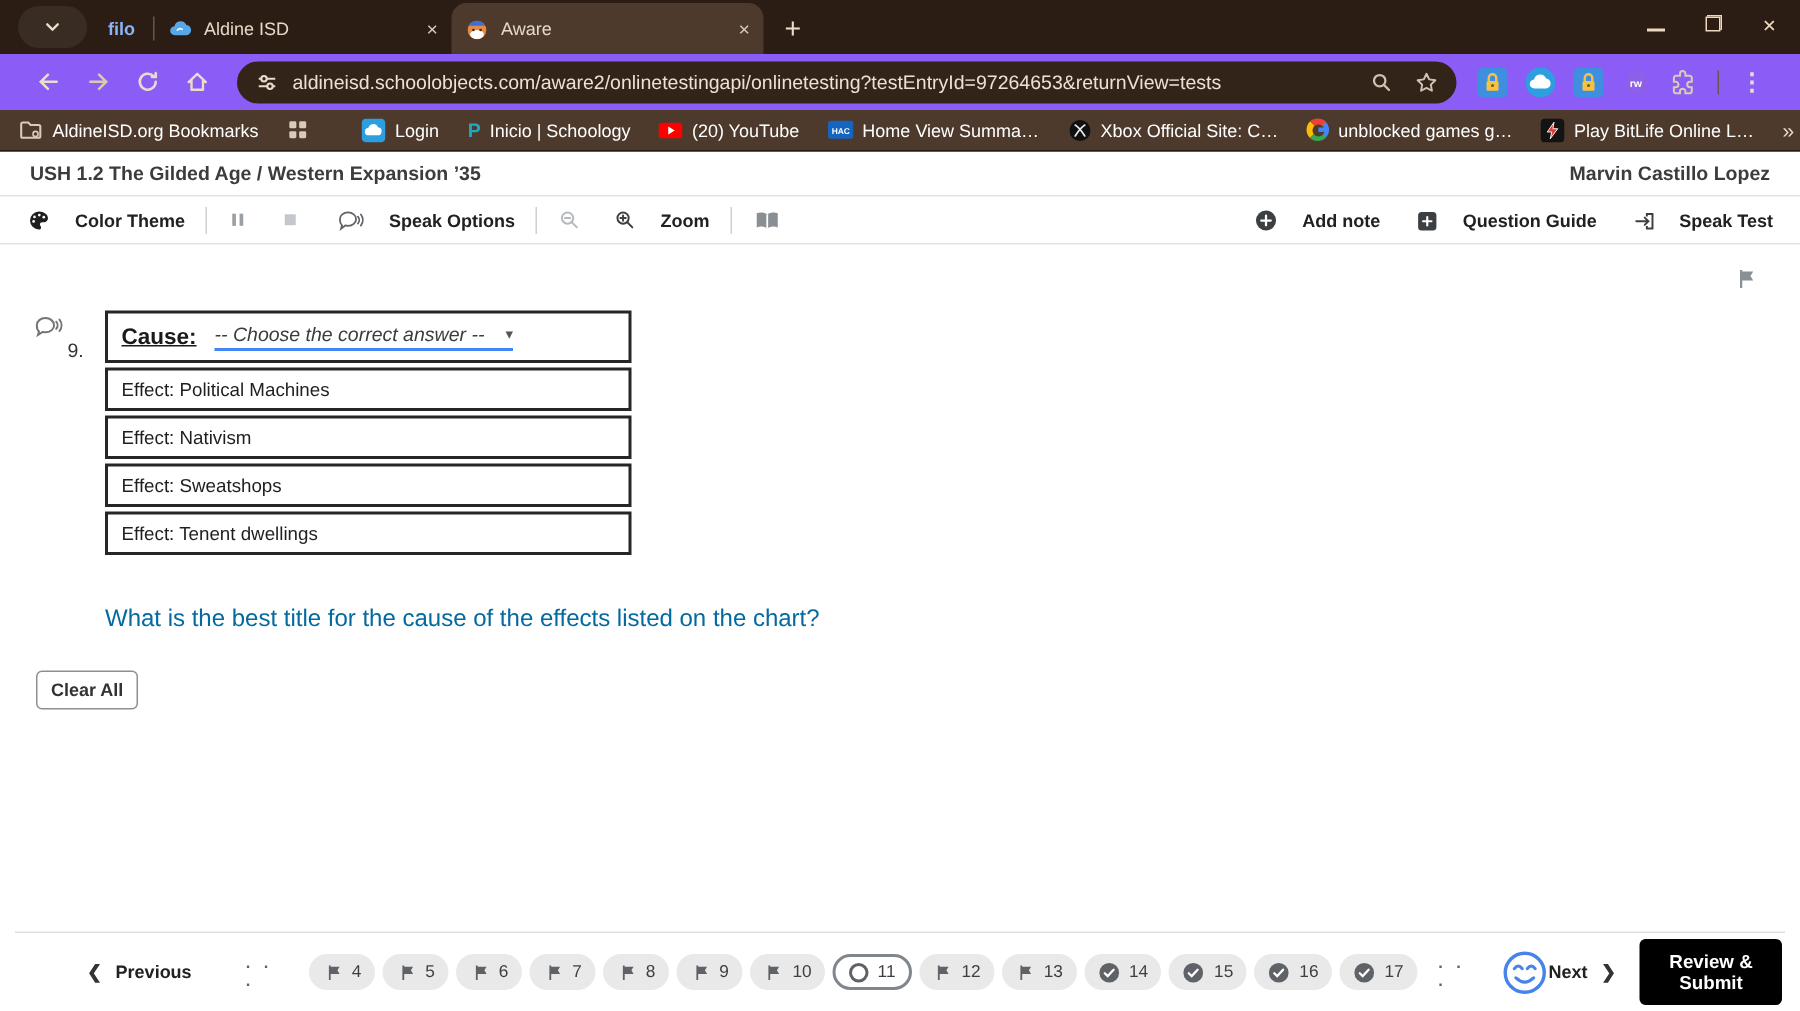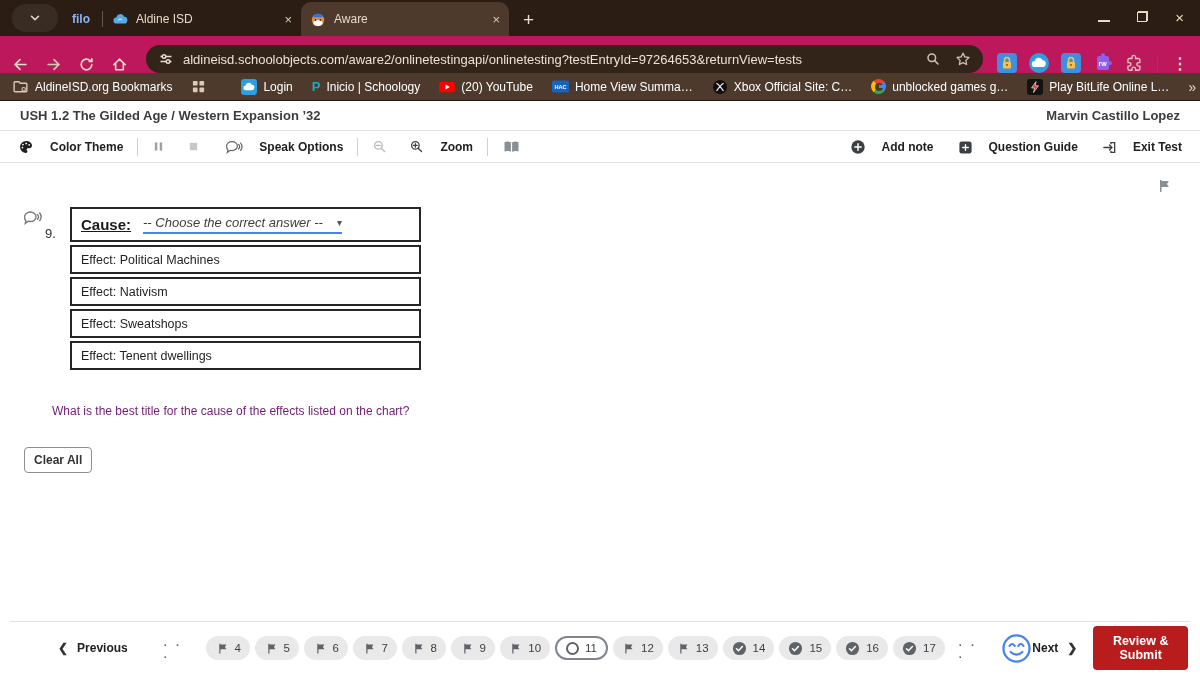--- a/index.html
+++ b/index.html
@@ -19,21 +19,21 @@
   .tab.active{width:208px;background:#4d3a2c;border-radius:10px 10px 0 0}
   .tab-close{font-size:13px;color:#d8ccba;margin-left:auto;line-height:1}
   .newtab{color:#e8dccb;font-size:19px;margin:0 0 7px 14px;line-height:1}
   .wincontrols{margin-left:auto;display:flex;align-items:center;gap:27px;padding:0 16px 10px 0}
   .minbar{display:inline-block;width:12px;height:2px;background:#ecd9c0}
   .restore-ico{position:relative;width:11px;height:11px;display:inline-block}
   .restore-ico::before{content:"";position:absolute;right:0;top:0;width:8px;height:8px;border:1.5px solid #ecd9c0}
   .restore-ico::after{content:"";position:absolute;left:0;bottom:0;width:8px;height:8px;border:1.5px solid #ecd9c0;background:#2b1d13}
   .winclose{color:#ecd9c0;font-size:15px;line-height:1}
 
-  .navbar{height:37px;background:#be185d;display:flex;align-items:flex-end;padding:0 12px}
+  .navbar{height:37px;background:#8b5cf6;display:flex;align-items:center;padding:0 24px}
   .nav-ico{margin-right:16px;display:flex;align-items:center}
   .omnibox{flex:1;height:28px;background:#33241a;border-radius:14px;display:flex;align-items:center;
     padding:0 12px;margin:0 14px 0 2px;min-width:0}
   .url{color:#ece1d4;font-size:13px;margin-left:9px;flex:1;white-space:nowrap;overflow:hidden}
   .omni-right{display:flex;align-items:center;gap:14px;margin-left:10px}
   .ext-row{display:flex;align-items:center;gap:12px}
   .menu-dots{color:#e8dccb;font-size:16px;font-weight:bold;margin-left:14px}
 
   .bookmarksbar{height:28px;background:#4d3a2c;display:flex;align-items:center;padding:0 12px;
     color:#e6d9c9;font-size:12px;border-bottom:1px solid #241810}
@@ -61,39 +61,39 @@
   .q-num{position:absolute;left:45px;top:63px;font-size:13px;color:#333}
   .chart{position:absolute;left:70px;top:44px;width:351px}
   .chart-header{height:35px;border:2px solid #262626;display:flex;align-items:center;padding:0 9px;background:#fff}
   .cause{font-size:15px;font-weight:bold;text-decoration:underline;color:#1a1a1a}
   .dropdown{margin-left:12px;display:inline-flex;align-items:center;gap:14px;
     border-bottom:2px solid #4285f4;padding-bottom:2px}
   .dropdown .dd-text{font-size:13px;font-style:italic;color:#3c3c3c}
   .dropdown .dd-caret{font-size:10px;color:#555}
   .chart-row{height:29px;margin-top:3px;border:2px solid #262626;display:flex;align-items:center;
     padding:0 9px;font-size:12.5px;color:#1f1f1f;background:#fff}
-  .prompt{position:absolute;left:52px;top:241px;font-size:12px;color:#701a75}
+  .prompt{position:absolute;left:70px;top:241px;font-size:16px;color:#0369a1}
   .clear-all{position:absolute;left:24px;top:284px;background:#fff;border:1px solid #8f8f8f;border-radius:4px;
     padding:5px 9px;font-size:12px;font-weight:bold;color:#333;font-family:"Liberation Sans",sans-serif}
 
   .footer{position:absolute;bottom:0;left:10px;right:10px;height:53px;border-top:1px solid #dfdfdf;
     display:flex;align-items:center;background:#fff}
   .nav-prev,.nav-next{display:flex;align-items:center;gap:9px;font-size:12px;font-weight:bold;color:#202124}
   .nav-prev{margin-left:48px}
   .chev{font-size:12px;color:#333}
   .f-ell{color:#5f6368;font-weight:bold;font-size:11px;letter-spacing:3px;margin-left:36px}
   .pills{display:flex;align-items:center;gap:5px;margin-left:22px}
   .pill{height:24px;min-width:44px;border-radius:12px;background:#e9e9e9;display:flex;align-items:center;
     justify-content:center;gap:6px;padding:0 9px;font-size:11.5px;color:#3c4043}
   .pill.current{background:#fff;border:2px solid #80868b}
   .cur-circle{width:13px;height:13px;border:2px solid #5f6368;border-radius:50%}
   .ell2{margin-left:14px}
   .smiley{margin-left:22px;display:flex;align-items:center}
   .nav-next{margin-left:auto}
-  .review-btn{margin-left:16px;margin-right:2px;background:#b91c1c;color:#fff;border:none;border-radius:4px;
+  .review-btn{margin-left:16px;margin-right:2px;background:#000000;color:#fff;border:none;border-radius:4px;
     padding:8px 13px;font-size:12.5px;font-weight:bold;font-family:"Liberation Sans",sans-serif}
 </style>
 </head>
 <body>
 
 <div class="screen">
 
   <div class="tabstrip">
     <div class="tab-search-btn">
       <svg width="14" height="14" viewBox="0 0 16 16">
@@ -264,21 +264,21 @@
       <span class="bm-label">Play BitLife Online L…</span>
     </div>
 
     <span class="bm-spacer"></span>
     <span style="font-size:14px;color:#e6d9c9;margin-right:14px">»</span>
     <div class="vsep-dark" style="margin:0 16px 0 0"></div>
 
   </div>
 
   <div class="page-header">
-    <span>USH 1.2 The Gilded Age / Western Expansion ’32</span>
+    <span>USH 1.2 The Gilded Age / Western Expansion ’35</span>
     <span>Marvin Castillo Lopez</span>
   </div>
 
   <div class="page-toolbar">
     <div class="tgrp">
       <svg width="16" height="16" viewBox="0 0 16 16">
         <path d="M8 2a6 6 0 1 0 0 12c.9 0 1.4-.7 1.4-1.4 0-.4-.1-.7-.4-1-.2-.3-.4-.6-.4-1 0-.8.7-1.4 1.5-1.4h1.2c1.5 0 2.7-1.2 2.7-2.7C14 4 11.3 2 8 2z" fill="#1f1f1f"></path>
         <circle cx="5" cy="5.6" r="0.9" fill="#fff"></circle>
           <circle cx="8.2" cy="4.4" r="0.9" fill="#fff"></circle>
         <circle cx="11.2" cy="5.8" r="0.9" fill="#fff"></circle>
@@ -332,21 +332,21 @@
           <rect x="1.5" y="1.5" width="13" height="13" rx="2.5" fill="#3c4043"></rect>
           <path d="M8 5v6M5 8h6" stroke="#fff" stroke-width="1.5" stroke-linecap="round"></path>
         </svg>
         <span>Question Guide</span>
       </div>
       <div class="tgrp">
         <svg width="15" height="15" viewBox="0 0 16 16">
           <path d="M9.5 4.6V2.8h4v10.4h-4v-1.8" stroke="#3c4043" stroke-width="1.4" fill="none"></path>
           <path d="M2 8h8.2M8 5.4L10.6 8 8 10.6" stroke="#3c4043" stroke-width="1.4" fill="none" stroke-linecap="round"></path>
         </svg>
-        <span>Exit Test</span>
+        <span>Speak Test</span>
       </div>
     </div>
   </div>
 
   <div class="main">
     <span class="flag-top">
       <svg width="16" height="16" viewBox="0 0 16 16">
         <path d="M4 2v12h1.5V9h7.3L11 6l1.8-3H5.5V2z" fill="#8a8f94"></path>
       </svg>
     </span>

